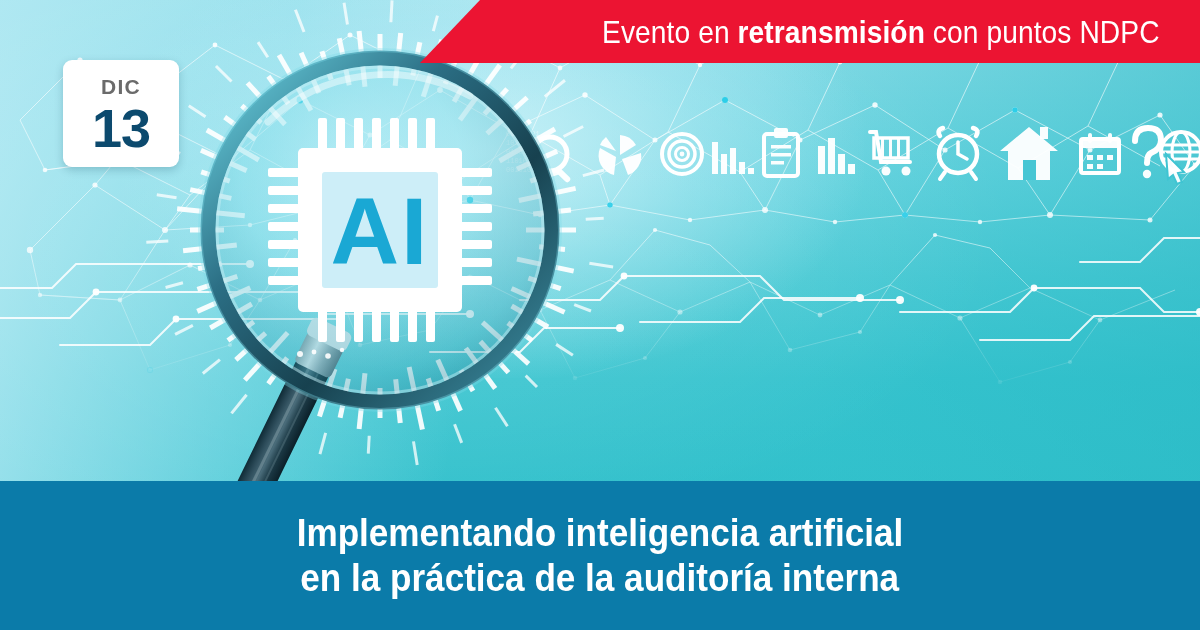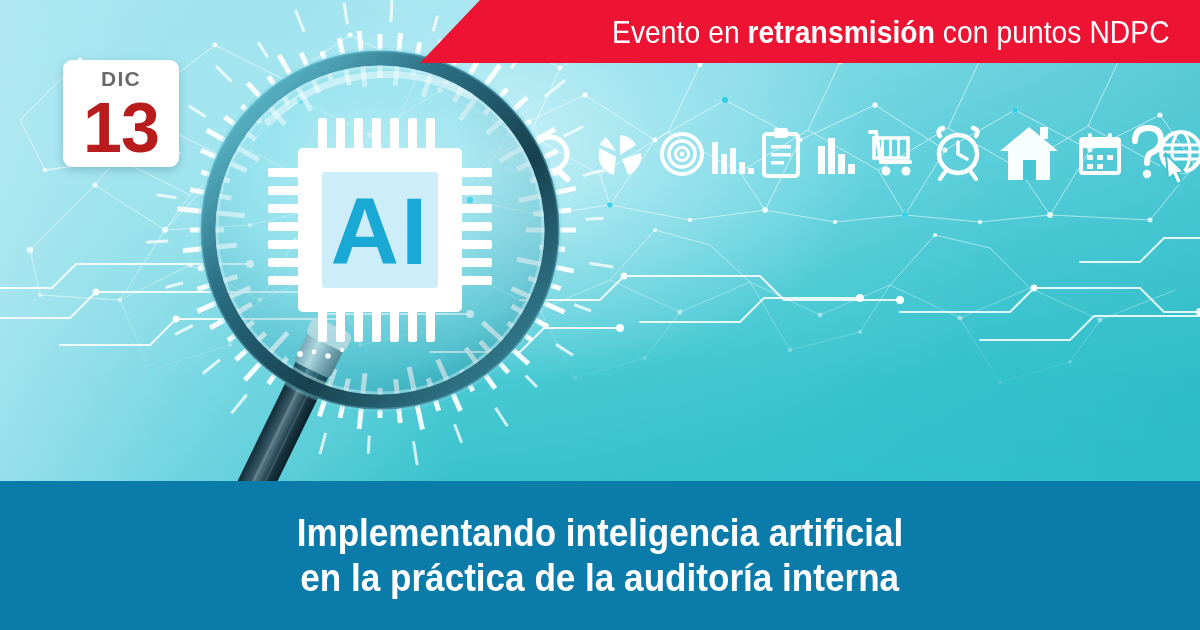--- a/index.html
+++ b/index.html
@@ -54,31 +54,31 @@
     display:flex; flex-direction:column; align-items:center; justify-content:center;
     padding-top:4px;
   }
   #date-card .month {
     font-family:"Liberation Sans", sans-serif;
     font-size:21px; font-weight:bold; color:#6b6b6b;
     letter-spacing:1.2px; line-height:1;
   }
   #date-card .day {
     font-family:"Liberation Sans", sans-serif;
-    font-size:70px; font-weight:bold; color:#b91c1c;
+    font-size:54px; font-weight:bold; color:#0c4a6e;
     line-height:1; margin-top:4px; letter-spacing:-1px;
   }
 
   
   #ribbon {
     position:absolute; right:0; top:0; height:63px; width:780px;
     background:#ec1432;
     clip-path:polygon(60px 0, 780px 0, 780px 63px, 0 63px);
     display:flex; align-items:center; justify-content:flex-end;
-    padding-right:30px;
+    padding-right:40px;
   }
   #ribbon .ribbon-text {
     color:#ffffff; font-size:32px; line-height:1;
     font-family:"Liberation Sans Narrow","Liberation Sans", sans-serif;
     white-space:nowrap; letter-spacing:.1px;
     transform:scaleX(.88); transform-origin:right center;
   }
   #ribbon .ribbon-text b { font-weight:bold; }
 
   

